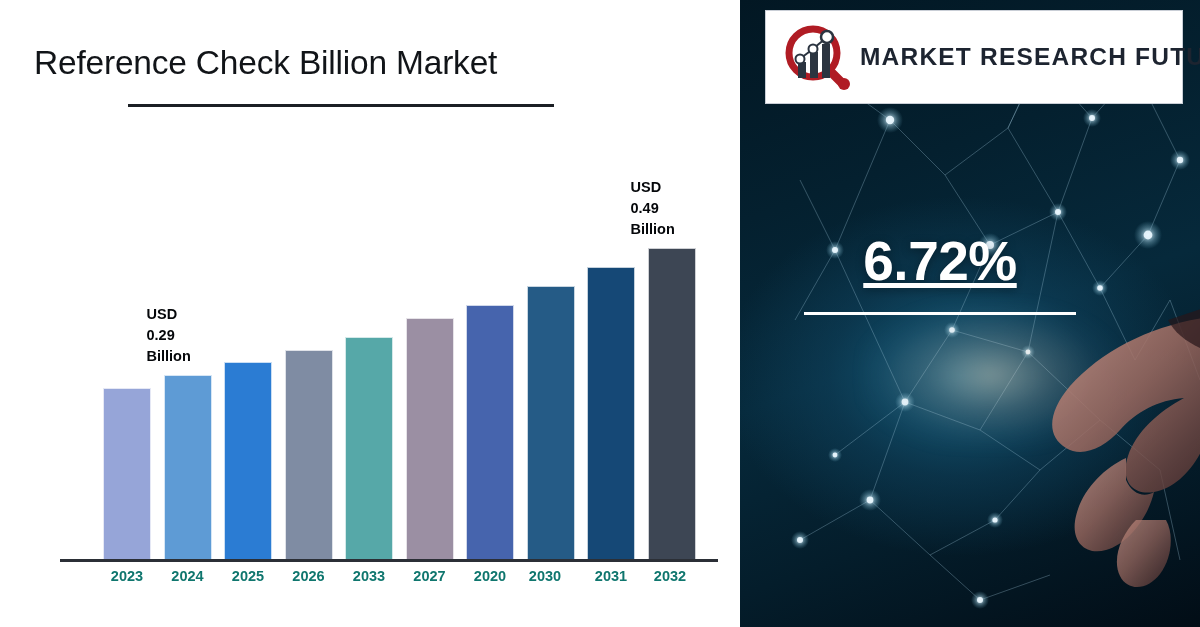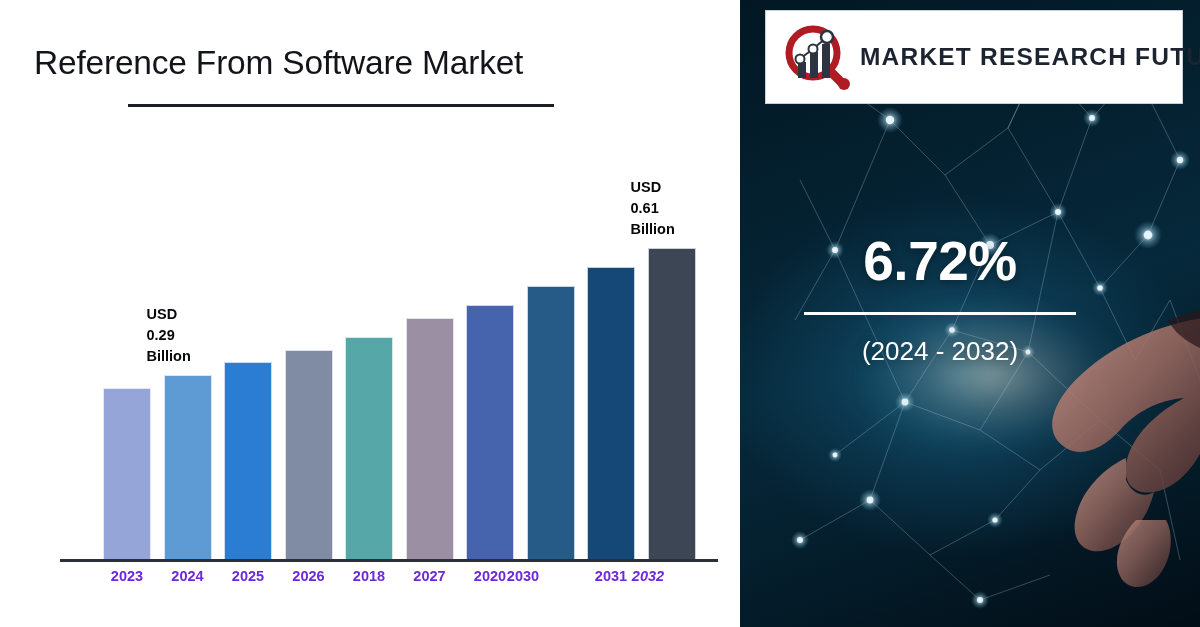--- a/index.html
+++ b/index.html
@@ -73,21 +73,21 @@
     border-bottom: none;
   }
 
   .year-label {
     position: absolute;
     top: 568px;
     width: 62px;
     text-align: center;
     font-size: 14.5px;
     font-weight: bold;
-    color: #6d28d9;
+    color: #0f766e;
     font-family: "Liberation Sans", sans-serif;
   }
 
   .value-annotation {
     position: absolute;
     width: 82px;
     font-size: 14.5px;
     font-weight: bold;
     line-height: 21px;
     color: #05070a;
@@ -157,20 +157,21 @@
     white-space: nowrap;
     font-family: "Liberation Sans", sans-serif;
   }
 
   #cagr-block {
     position: absolute;
     left: 0; top: 230px;
     width: 400px;
     text-align: center;
     color: #ffffff;
+    text-decoration: underline;
   }
 
   #cagr-value {
     font-size: 55px;
     font-weight: bold;
     letter-spacing: -0.5px;
     line-height: 62px;
     text-shadow: 0 2px 10px rgba(0,0,0,0.35);
     font-family: "Liberation Sans", sans-serif;
   }
@@ -199,21 +200,21 @@
     font-family: "Liberation Sans", sans-serif;
   }
 </style>
 </head>
 <body>
 
 <div id="root">
 
   <div id="left-panel">
 
-    <div id="chart-title">Reference From Software Market</div>
+    <div id="chart-title">Reference Check Billion Market</div>
 
     <div id="title-rule"></div>
 
     <div id="plot">
       <div id="bars-layer">
           <div class="bar" style="left: 103px; top: 387.654px; height: 171.346px; background: rgb(150, 165, 216);"></div>
           <div class="bar" style="left: 163.5px; top: 374.962px; height: 184.038px; background: rgb(94, 155, 213);"></div>
           <div class="bar" style="left: 224px; top: 362.269px; height: 196.731px; background: rgb(43, 124, 211);"></div>
           <div class="bar" style="left: 284.5px; top: 349.577px; height: 209.423px; background: rgb(127, 140, 163);"></div>
           <div class="bar" style="left: 345px; top: 336.885px; height: 222.115px; background: rgb(86, 168, 168);"></div>
@@ -224,36 +225,36 @@
           <div class="bar" style="left: 647.5px; top: 248.038px; height: 310.962px; background: rgb(61, 70, 84);"></div>
         </div>
       <div id="annotations-layer">
           <div class="value-annotation" style="left: 146.5px; top: 303.962px;">
             <div>USD</div>
             <div>0.29</div>
             <div>Billion</div>
           </div>
           <div class="value-annotation" style="left: 630.5px; top: 177.038px;">
             <div>USD</div>
-            <div>0.61</div>
+            <div>0.49</div>
             <div>Billion</div>
           </div>
         </div>
       <div id="axis-line"></div>
       <div id="labels-layer">
           <div class="year-label" style="left: 96px;">2023</div>
           <div class="year-label" style="left: 156.5px;">2024</div>
           <div class="year-label" style="left: 217px;">2025</div>
           <div class="year-label" style="left: 277.5px;">2026</div>
-          <div class="year-label" style="left: 338px;">2018</div>
+          <div class="year-label" style="left: 338px;">2033</div>
           <div class="year-label" style="left: 398.5px;">2027</div>
           <div class="year-label" style="left: 459px;">2020</div>
-          <div class="year-label" style="left: 492px;">2030</div>
+          <div class="year-label" style="left: 514px;">2030</div>
           <div class="year-label" style="left: 580px;">2031</div>
-          <div class="year-label" style="left: 617px; font-style: italic;">2032</div>
+          <div class="year-label" style="left: 639px;">2032</div>
         </div>
     </div>
   </div>
 
   <div id="right-panel">
 
     <svg id="network" viewBox="0 0 460 627" preserveAspectRatio="none">
       <defs>
         <radialGradient id="nodeGlow">
           <stop offset="0%" stop-color="#dff2fb" stop-opacity="0.95"></stop>
@@ -358,17 +359,16 @@
         <circle cx="45" cy="13" r="6" fill="#ffffff" stroke="#2b3440" stroke-width="2.5"></circle>
       </svg>
       <div id="logo-text">
         <span>MARKET RESEARCH FUTURE</span>
       </div>
     </div>
 
     <div id="cagr-block">
       <div id="cagr-value">6.72%</div>
       <div id="cagr-rule"></div>
-      <div id="cagr-period">(2024 - 2032)</div>
     </div>
 
   </div>
 </div>
 
 </body></html>

